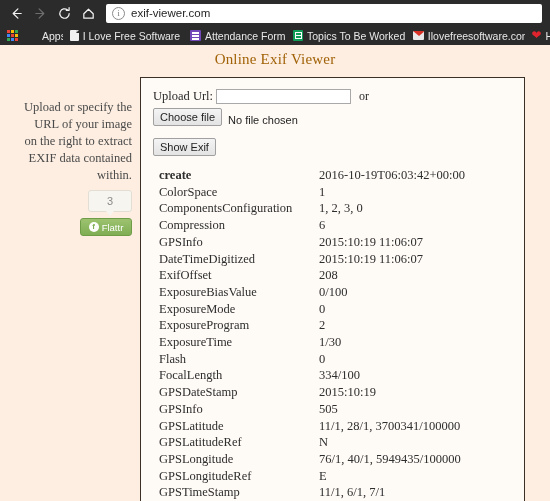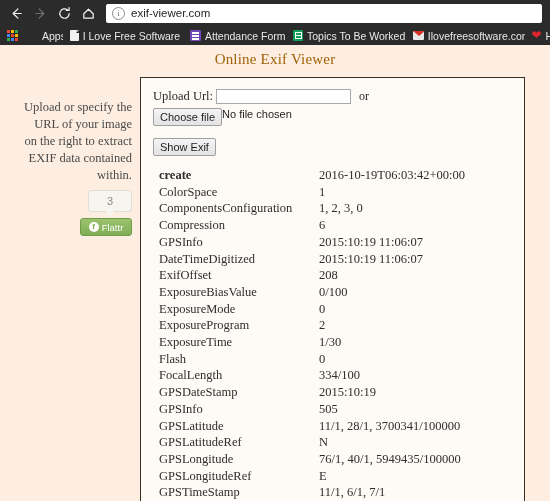--- a/index.html
+++ b/index.html
@@ -302,35 +302,36 @@
     border: 1px solid #a9a9a9;
     background: #fff;
     font-size: 11px;
     padding: 0 2px;
     box-sizing: border-box;
     font-family: "Liberation Sans", sans-serif;
   }
   #or-text { margin-left: 8px; font-size: 12px; }
   #file-row {
     display: flex;
-    align-items: flex-start;
+    align-items: flex-end;
     margin-top: 4px;
   }
   .gray-button {
     background: linear-gradient(#f4f4f4, #e3e3e3);
     border: 1px solid #a0a0a0;
     border-radius: 2px;
     font-size: 11px;
     padding: 1px 6px;
     color: #1f1f1f;
     font-family: "Liberation Sans", sans-serif;
     line-height: 14px;
   }
   #file-status {
     font-size: 11px;
+    margin-left: 6px;
     color: #1f1f1f;
     font-family: "Liberation Sans", sans-serif;
   }
   #show-exif-row { margin-top: 11px; }
 
   #exif-table {
     margin-top: 11px;
     border-collapse: collapse;
     width: 100%;
   }

